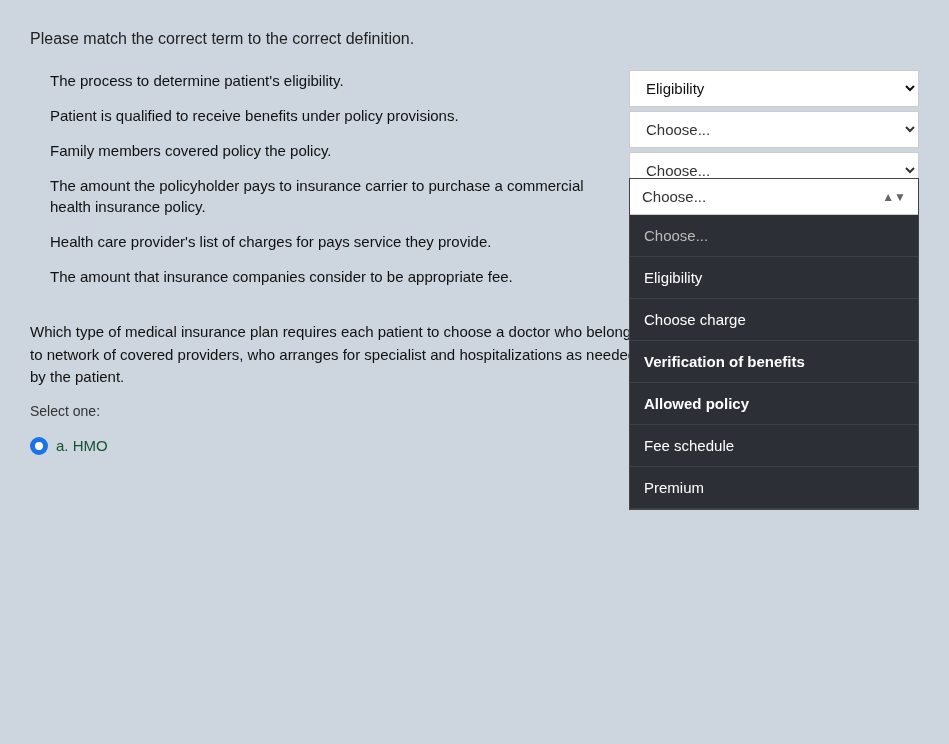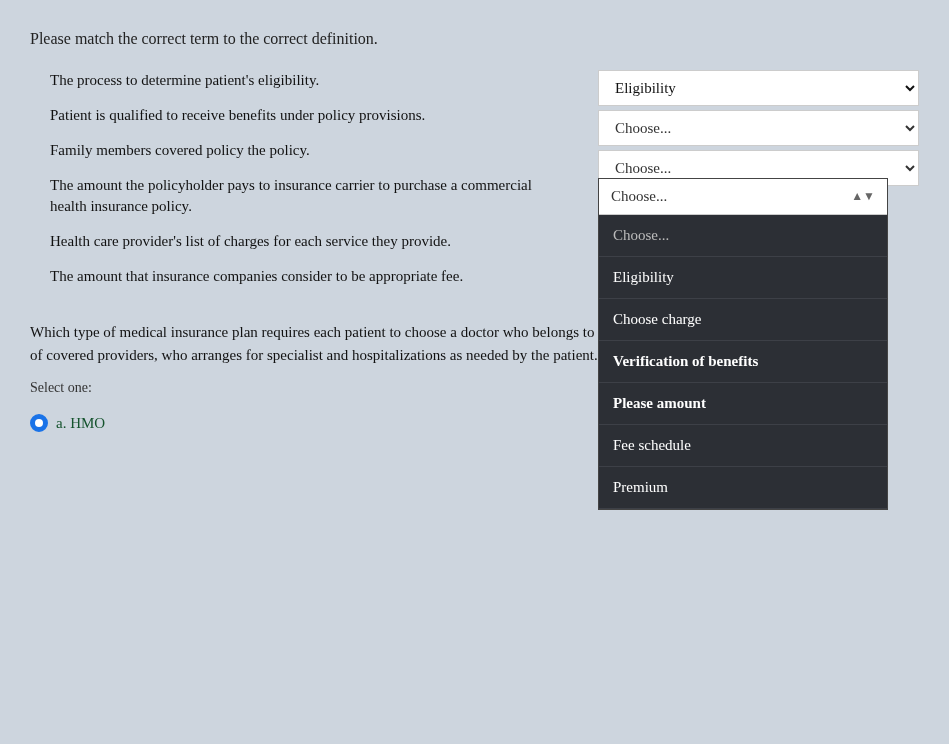--- a/index.html
+++ b/index.html
@@ -1,15 +1,15 @@
 <!DOCTYPE html>
 <html><head>
   <meta charset="utf-8">
   <style>
-    * { box-sizing: border-box; margin: 0; padding: 0; font-family: Liberation Serif, serif; }
+    * { box-sizing: border-box; margin: 0; padding: 0; }
 
     body {
       font-family: Arial, sans-serif;
       background-color: #d6dde6;
       width: 949px;
       min-height: 744px;
       overflow: hidden;
       position: relative;
     }
 
@@ -41,21 +41,21 @@
 
     .definition-row {
       margin-bottom: 14px;
       font-size: 15px;
       color: #111;
       line-height: 1.4;
       margin-left: 20px;
     }
 
     .dropdowns-col {
-      width: 321px;
+      width: 290px;
       position: relative;
     }
 
     .dropdown-wrapper {
       margin-bottom: 4px;
     }
 
     .dropdown-select {
       width: 100%;
       padding: 8px 12px;
@@ -176,21 +176,21 @@
 
   <div class="instructions">Please match the correct term to the correct definition.</div>
 
   <div class="matching-section">
 
     <div class="definitions-col">
       <div class="definition-row">The process to determine patient's eligibility.</div>
       <div class="definition-row">Patient is qualified to receive benefits under policy provisions.</div>
       <div class="definition-row">Family members covered policy the policy.</div>
       <div class="definition-row">The amount the policyholder pays to insurance carrier to purchase a commercial health insurance policy.</div>
-      <div class="definition-row">Health care provider's list of charges for each service they provide.</div>
+      <div class="definition-row">Health care provider's list of charges for pays service they provide.</div>
       <div class="definition-row">The amount that insurance companies consider to be appropriate fee.</div>
     </div>
 
     <div class="dropdowns-col">
 
       <div class="dropdown-wrapper">
         <select class="dropdown-select filled">
           <option>Eligibility</option>
           <option>Choose...</option>
           <option>Usual charge</option>
@@ -231,21 +231,21 @@
           <span>Choose...</span>
           <span class="chevron">▲▼</span>
         </div>
 
         <div class="dropdown-menu-items">
 
           <div class="dropdown-menu-item choose">Choose...</div>
           <div class="dropdown-menu-item">Eligibility</div>
           <div class="dropdown-menu-item">Choose charge</div>
           <div class="dropdown-menu-item highlighted">Verification of benefits</div>
-          <div class="dropdown-menu-item highlighted">Please amount</div>
+          <div class="dropdown-menu-item highlighted">Allowed policy</div>
           <div class="dropdown-menu-item">Fee schedule</div>
           <div class="dropdown-menu-item">Premium</div>
 
         </div>
       </div>
 
     </div>
   </div>
 
   <div class="bottom-section">

